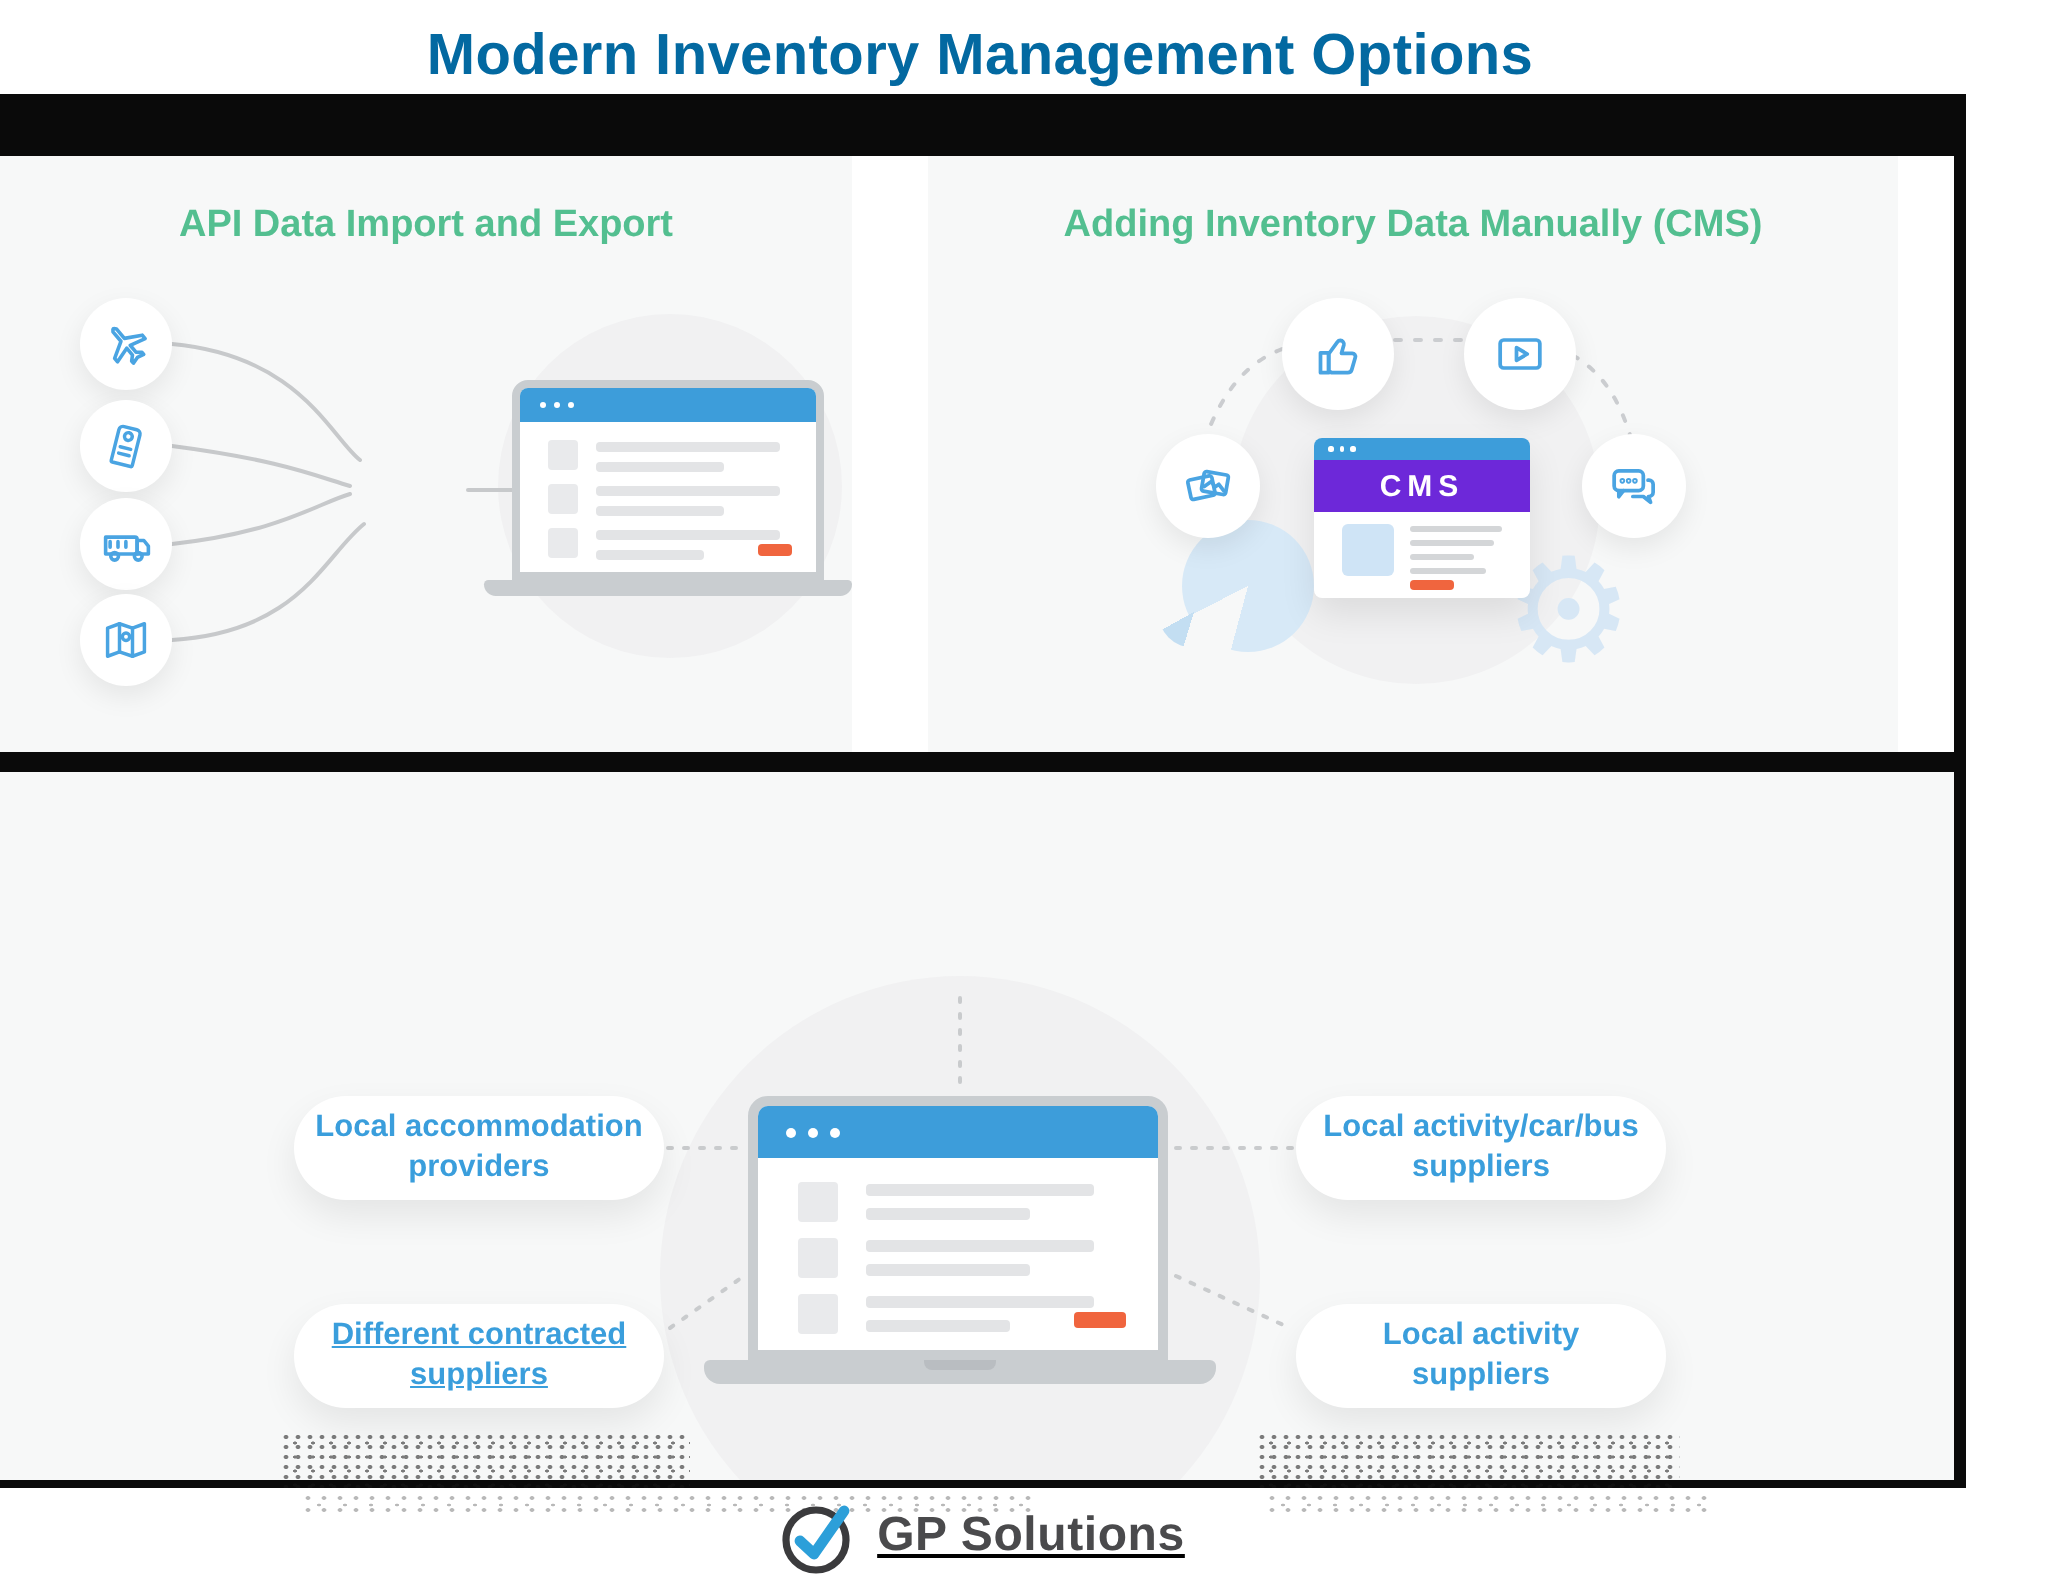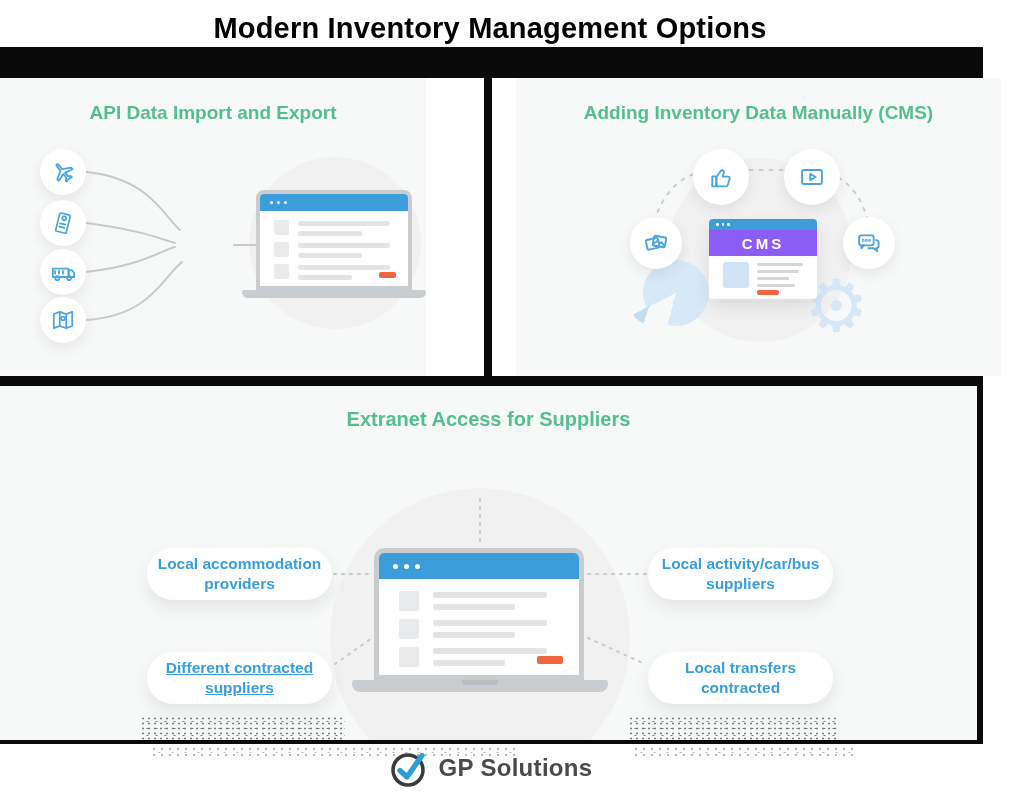--- a/index.html
+++ b/index.html
@@ -1,19 +1,19 @@
 <!DOCTYPE html>
 <html><head>
 <meta charset="utf-8">
 <style>
   html,body{margin:0;padding:0;background:#ffffff;}
   #canvas{position:relative;width:1024px;height:794px;background:#ffffff;
     font-family:"Liberation Sans",sans-serif;overflow:hidden;}
   .main-title{position:absolute;left:0;top:12px;width:980px;text-align:center;
-    font-size:29px;font-weight:bold;color:#000000;letter-spacing:.2px;}
+    font-size:29px;font-weight:bold;color:#0369a1;letter-spacing:.2px;}
   .blackbar{position:absolute;background:#0a0a0a;}
   .panel{position:absolute;background:#f7f8f8;overflow:hidden;}
   .panel-heading{position:absolute;left:0;right:0;text-align:center;color:#53bf90;
     font-weight:bold;font-size:19px;}
   .softcircle{position:absolute;border-radius:50%;background:#f1f1f2;}
   .circle-icon{position:absolute;background:#fff;border-radius:50%;
     box-shadow:0 5px 14px rgba(0,0,0,.08);display:flex;align-items:center;justify-content:center;}
   .circle-icon svg{stroke:#4aa4e2;fill:none;stroke-width:1.6;stroke-linecap:round;stroke-linejoin:round;}
   .hub{position:absolute;border-radius:50%;background:#2e91ca;color:#fff;font-weight:bold;
     font-size:17px;letter-spacing:1px;display:flex;align-items:center;justify-content:center;
@@ -28,34 +28,34 @@
   .orange-btn{position:absolute;background:#f0653e;border-radius:2px;}
   .laptop-base{position:absolute;background:#c9cdd0;border-radius:3px 3px 8px 8px;}
   .notch{position:absolute;left:50%;top:0;transform:translateX(-50%);width:36px;height:5px;
     background:#b9bdc1;border-radius:0 0 4px 4px;}
   .pill{position:absolute;background:#fff;border-radius:28px;
     box-shadow:0 8px 18px rgba(0,0,0,.08);color:#3a9edc;font-weight:bold;font-size:15.5px;
     display:flex;align-items:center;justify-content:center;text-align:center;line-height:1.3;
     padding:0 10px;box-sizing:border-box;}
   .browser{position:absolute;background:#fff;border-radius:4px;
     box-shadow:0 8px 18px rgba(0,0,0,.09);overflow:hidden;}
-  .cms-band{position:absolute;left:0;right:0;background:#8b5cf6;color:#fff;font-weight:bold;
+  .cms-band{position:absolute;left:0;right:0;background:#6d28d9;color:#fff;font-weight:bold;
     font-size:15px;letter-spacing:3px;display:flex;align-items:center;justify-content:center;}
   .pie{position:absolute;border-radius:50%;
     background:conic-gradient(from 0deg,#d7e9f7 0 195deg,transparent 195deg 243deg,#d7e9f7 243deg 360deg);}
   .pie-slice{position:absolute;border-radius:50%;
     background:conic-gradient(from 197deg,#c3def2 0 44deg,transparent 44deg 360deg);}
   .gear-glyph{position:absolute;color:#d7e7f5;font-size:72px;line-height:1;}
   .speckle{position:absolute;pointer-events:none;opacity:.55;
     background-image:radial-gradient(#161616 1px,transparent 1.4px),
       radial-gradient(#161616 .8px,transparent 1.2px);
     background-size:6px 5px,9px 7px;background-position:0 0,3px 2px;}
   .speckle.light{opacity:.3;background-size:8px 6px,13px 9px;}
   .footer{position:absolute;left:0;top:742px;width:980px;height:52px;
-    display:flex;align-items:center;justify-content:center;gap:9px;}
+    display:flex;align-items:center;justify-content:center;gap:9px;text-decoration:underline;}
   .brand-text{font-size:24px;font-weight:bold;color:#4a4a4c;letter-spacing:.3px;}
   svg.connectors{position:absolute;left:0;top:0;pointer-events:none;}
 </style>
 </head>
 <body>
 
 <div id="canvas">
 
   <div class="main-title">Modern Inventory Management Options</div>
 
@@ -127,21 +127,21 @@
       <div class="row-line" style="left:38px;top:49px;width:92px;height:5px;"></div>
       <div class="row-line" style="left:38px;top:59px;width:64px;height:5px;"></div>
       <div class="row-square" style="left:14px;top:70px;width:15px;height:15px;"></div>
       <div class="row-line" style="left:38px;top:71px;width:92px;height:5px;"></div>
       <div class="row-line" style="left:38px;top:81px;width:54px;height:5px;"></div>
       <div class="orange-btn" style="right:12px;top:78px;width:17px;height:6px;"></div>
     </div>
     <div class="laptop-base" style="left:242px;top:212px;width:184px;height:8px;"></div>
   </div>
 
-  <div class="panel" style="left:516px;top:78px;width:485px;height:298px;">
+  <div class="panel" style="left:464px;top:78px;width:485px;height:298px;">
     <div class="panel-heading" style="top:24px;">Adding Inventory Data Manually (CMS)</div>
 
     <div class="softcircle" style="left:152px;top:80px;width:184px;height:184px;"></div>
 
     <svg class="connectors" width="485" height="298" viewBox="0 0 485 298">
       <path d="M128 182 C140 118 160 92 205 92 L296 92 C340 96 350 130 356 160" stroke="#cbcdd0" stroke-width="2" fill="none" stroke-dasharray="3 7" stroke-linecap="round"></path>
     </svg>
 
     <div class="pie" style="left:127px;top:182px;width:66px;height:66px;"></div>
     <div class="pie-slice" style="left:115px;top:210px;width:36px;height:36px;"></div>
@@ -191,21 +191,20 @@
       <div style="position:absolute;left:14px;top:43px;width:26px;height:26px;background:#cfe4f6;border-radius:3px;"></div>
       <div class="row-line" style="left:48px;top:44px;width:46px;height:3px;background:#d4d6d8;"></div>
       <div class="row-line" style="left:48px;top:51px;width:42px;height:3px;background:#d4d6d8;"></div>
       <div class="row-line" style="left:48px;top:58px;width:32px;height:3px;background:#d4d6d8;"></div>
       <div class="row-line" style="left:48px;top:65px;width:38px;height:3px;background:#d4d6d8;"></div>
       <div class="orange-btn" style="left:48px;top:71px;width:22px;height:5px;"></div>
     </div>
   </div>
 
   <div class="panel" style="left:0;top:386px;width:977px;height:354px;">
-    <div class="panel-heading" style="top:22px;font-size:20px;">Extranet Access for Suppliers</div>
 
     <div class="softcircle" style="left:330px;top:102px;width:300px;height:300px;"></div>
 
     <svg class="connectors" width="977" height="354" viewBox="0 0 977 354">
       <g stroke="#c9cbcd" stroke-width="2" fill="none" stroke-dasharray="2 6" stroke-linecap="round">
         <path d="M480 113 L480 160"></path>
         <path d="M334 188 L372 188"></path>
         <path d="M588 188 L646 188"></path>
         <path d="M335 278 L372 252"></path>
         <path d="M588 252 L645 278"></path>
@@ -229,21 +228,21 @@
       <div class="row-line" style="left:54px;top:107px;width:72px;height:6px;"></div>
       <div class="orange-btn" style="right:16px;top:103px;width:26px;height:8px;"></div>
     </div>
     <div class="laptop-base" style="left:352px;top:294px;width:256px;height:12px;">
       <div class="notch"></div>
     </div>
 
     <div class="pill" style="left:147px;top:162px;width:185px;height:52px;">Local accommodation providers</div>
     <div class="pill" style="left:648px;top:162px;width:185px;height:52px;">Local activity/car/bus suppliers</div>
     <div class="pill" style="left:147px;top:266px;width:185px;height:52px;text-decoration:underline;">Different contracted suppliers</div>
-    <div class="pill" style="left:648px;top:266px;width:185px;height:52px;">Local transfers contracted</div>
+    <div class="pill" style="left:648px;top:266px;width:185px;height:52px;">Local activity suppliers</div>
   </div>
 
   <div class="speckle" style="left:140px;top:716px;width:205px;height:28px;"></div>
   <div class="speckle" style="left:628px;top:716px;width:212px;height:28px;"></div>
   <div class="speckle light" style="left:150px;top:746px;width:370px;height:14px;"></div>
   <div class="speckle light" style="left:632px;top:746px;width:225px;height:14px;"></div>
 
   <div class="footer">
     <svg width="42" height="42" viewBox="0 0 42 42">
       <circle cx="20" cy="23" r="15" stroke="#3b3b3d" stroke-width="3.6" fill="none"></circle>

